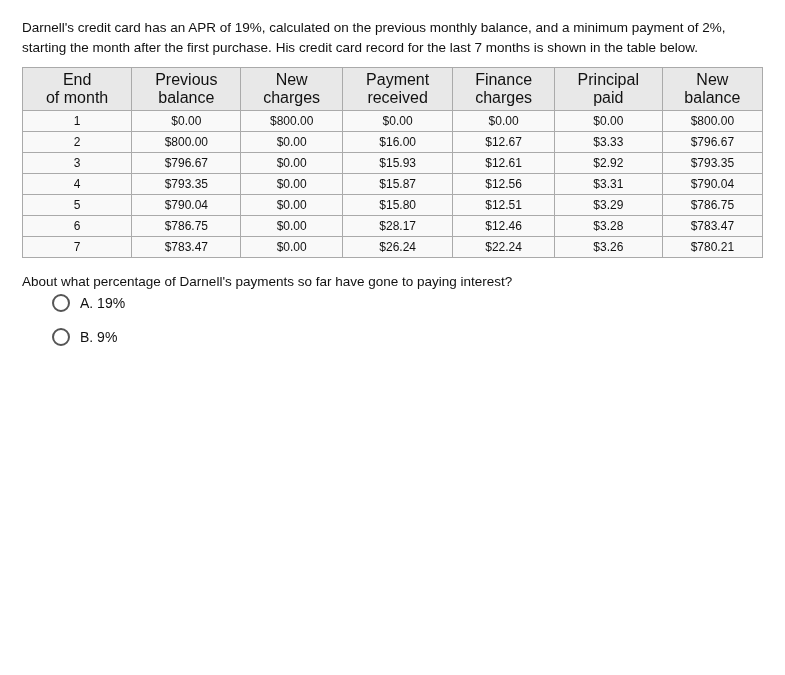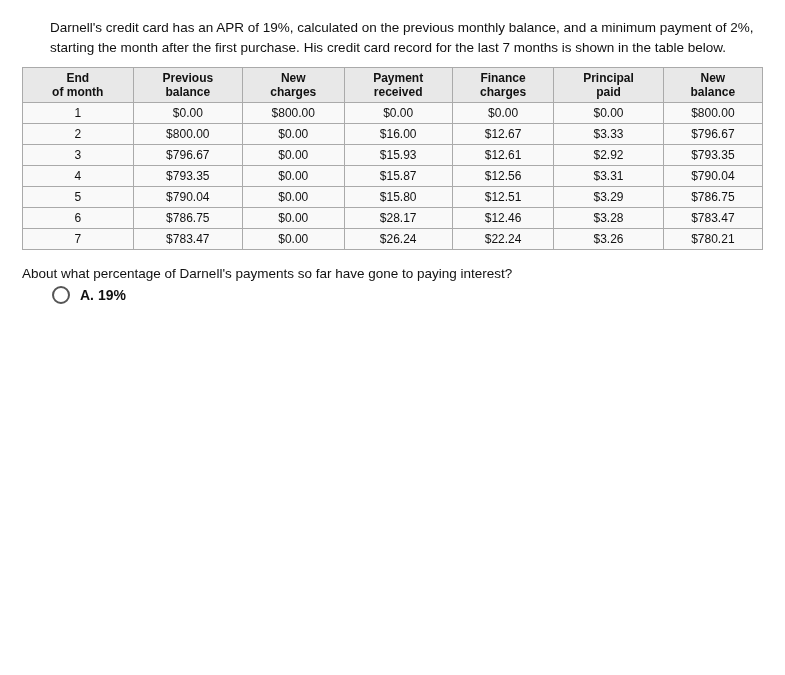--- a/index.html
+++ b/index.html
@@ -9,52 +9,50 @@
       font-size: 13px;
       color: #111;
       width: 785px;
       min-height: 675px;
       padding: 18px 22px;
     }
     .intro-text {
       font-size: 13.5px;
       line-height: 1.45;
       margin-bottom: 10px;
-      margin-left: 28px;
     }
     table {
       width: 100%;
       border-collapse: collapse;
       font-size: 12px;
       margin-bottom: 14px;
     }
     th, td {
       border: 1px solid #aaa;
       padding: 3px 6px;
       text-align: center;
     }
     th {
       background: #e8e8e8;
-      font-weight: bold;
-      font-size: 12px;
+      font-weight: normal;
+      font-size: 16px;
     }
     td {
       background: #f9f9f9;
     }
     .question-text {
       font-size: 13.5px;
       line-height: 1.45;
       margin-bottom: 2px;
     }
     .options {
       display: flex;
       flex-direction: column;
       gap: 16px;
       padding-left: 30px;
-      font-weight: bold;
     }
     .option-item {
       display: flex;
       align-items: center;
       gap: 10px;
       cursor: pointer;
     }
     .radio-circle {
       width: 18px;
       height: 18px;
@@ -150,13 +148,17 @@
     </tbody>
 </table>
 
 <p class="question-text">About what percentage of Darnell's payments so far have gone to paying interest?</p>
 
 <div class="options" id="options-container">
     <div class="option-item">
       <div class="radio-circle"></div>
       <span class="option-label">A.  19%</span>
     </div>
+    <div class="option-item">
+      <div class="radio-circle"></div>
+      <span class="option-label">B.  9%</span>
+    </div>
   </div>
 
 </body></html>

